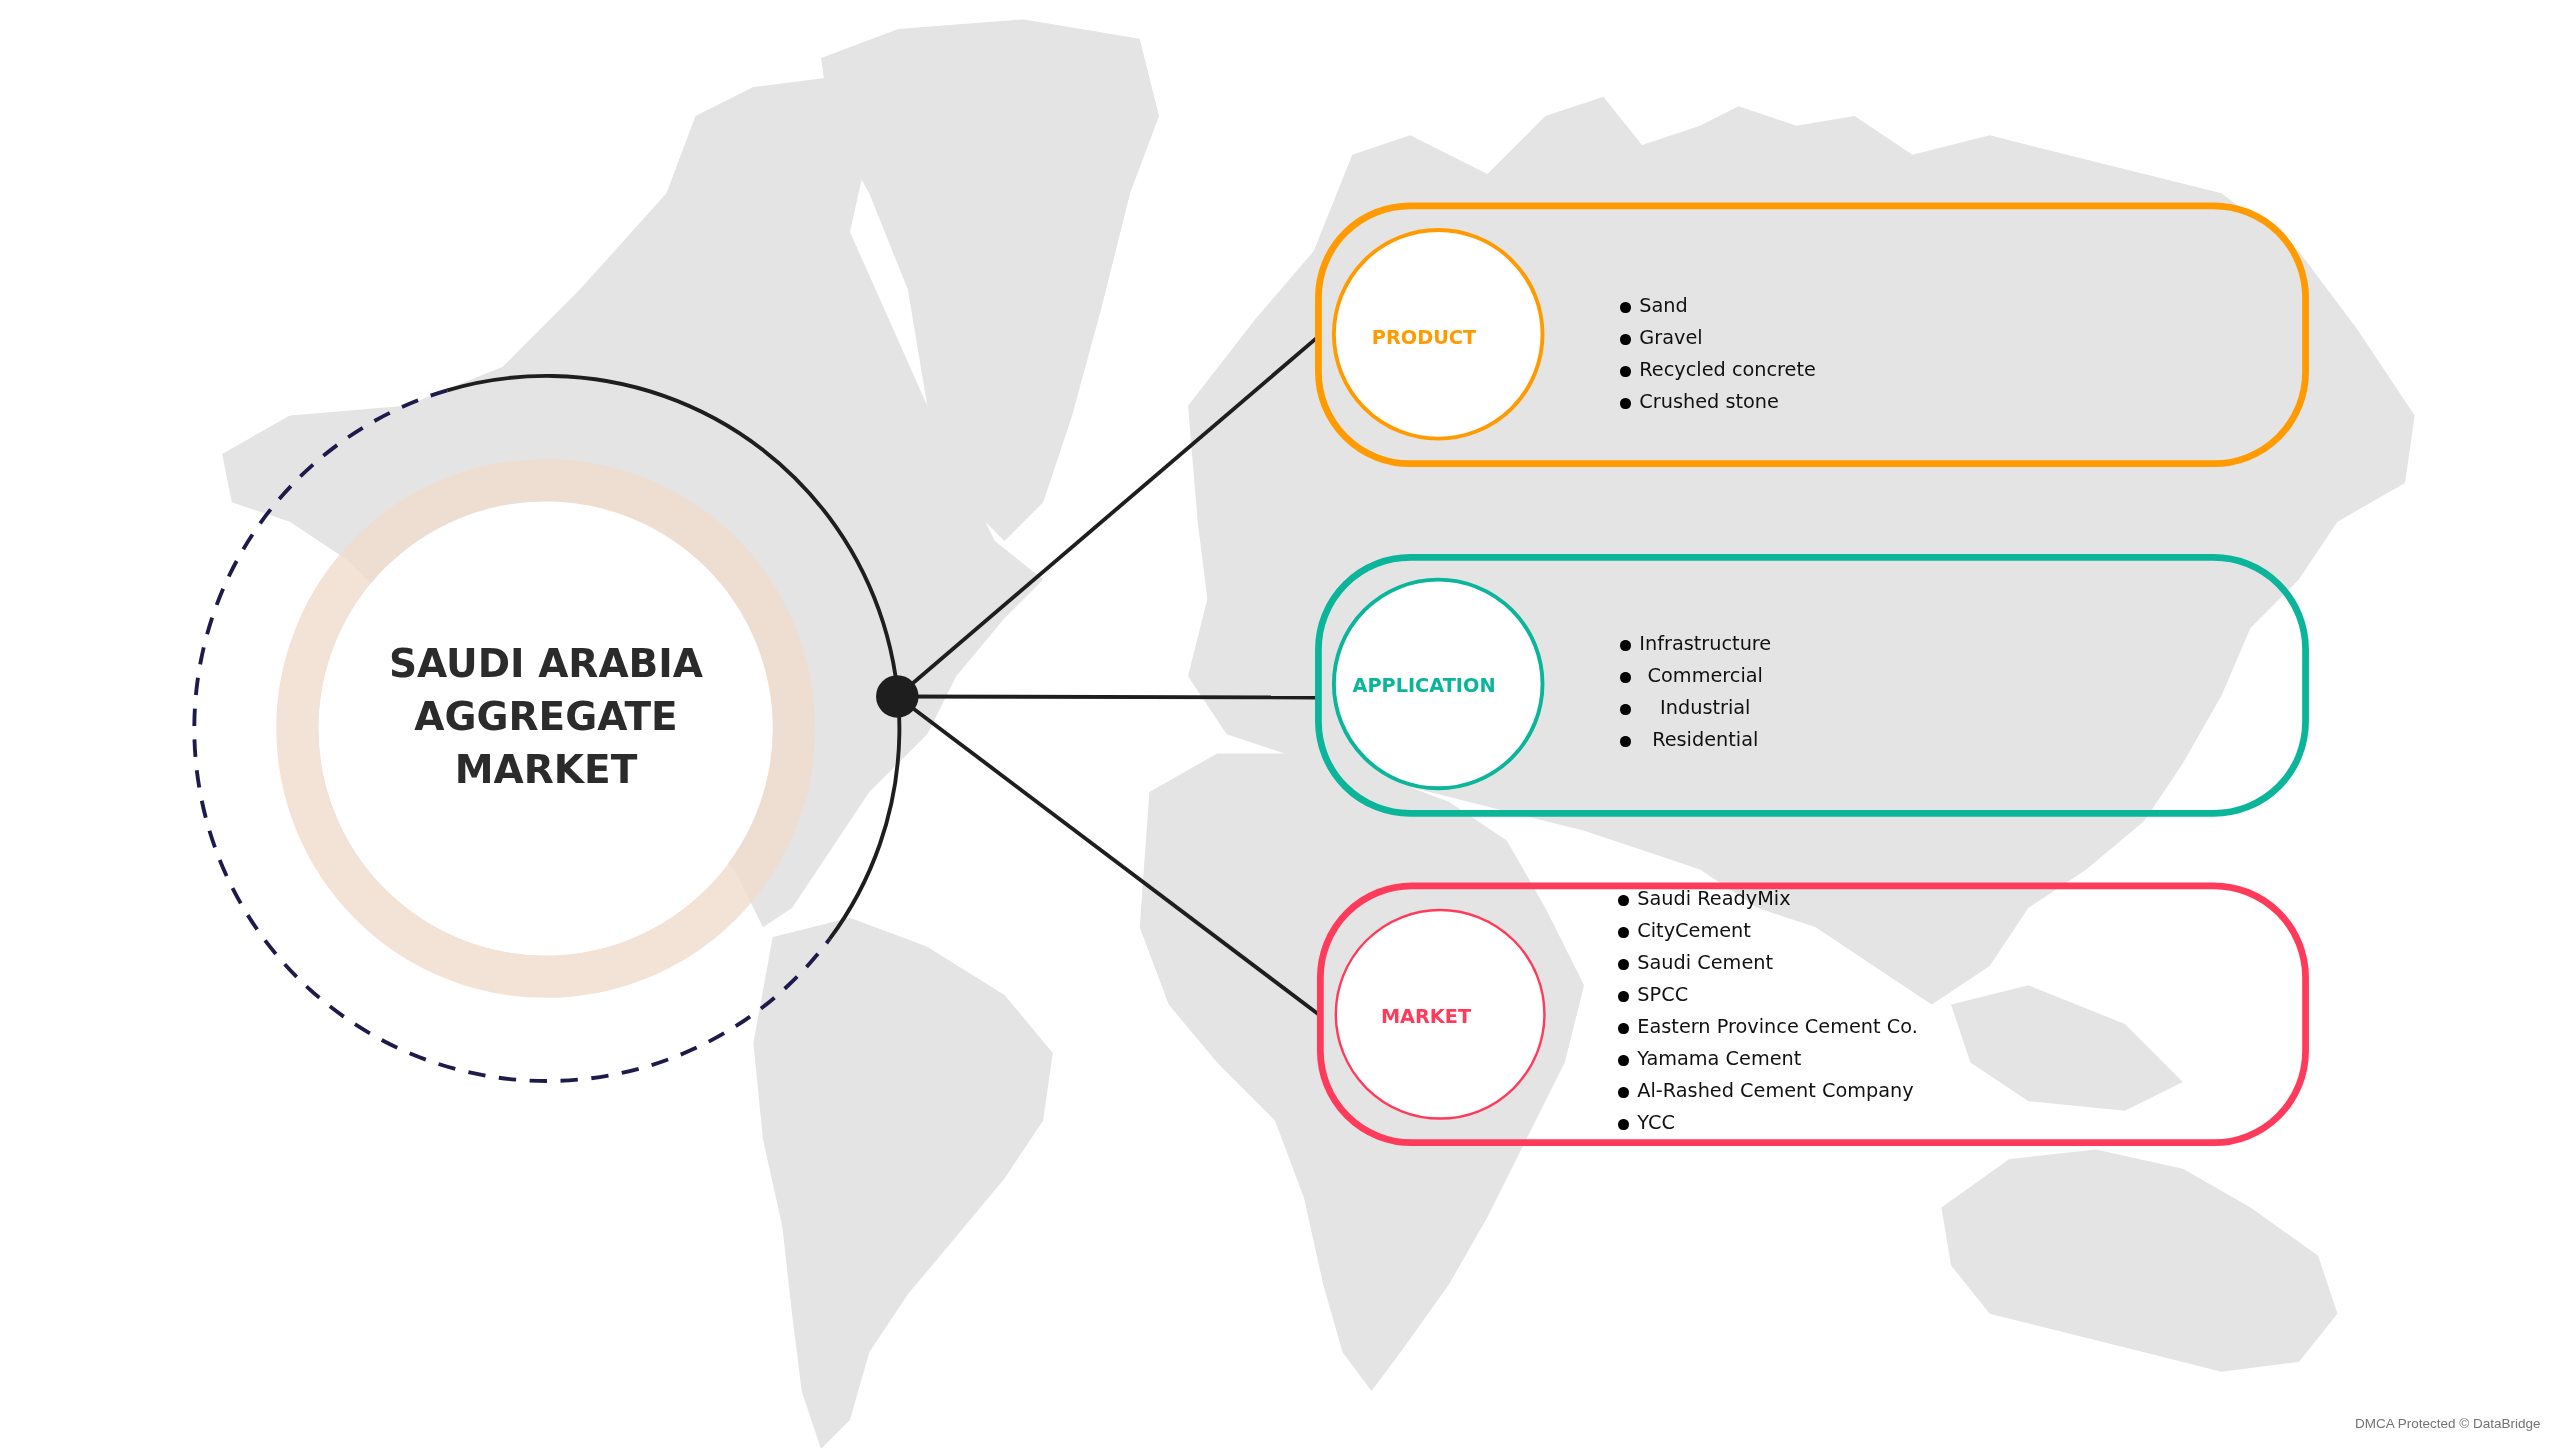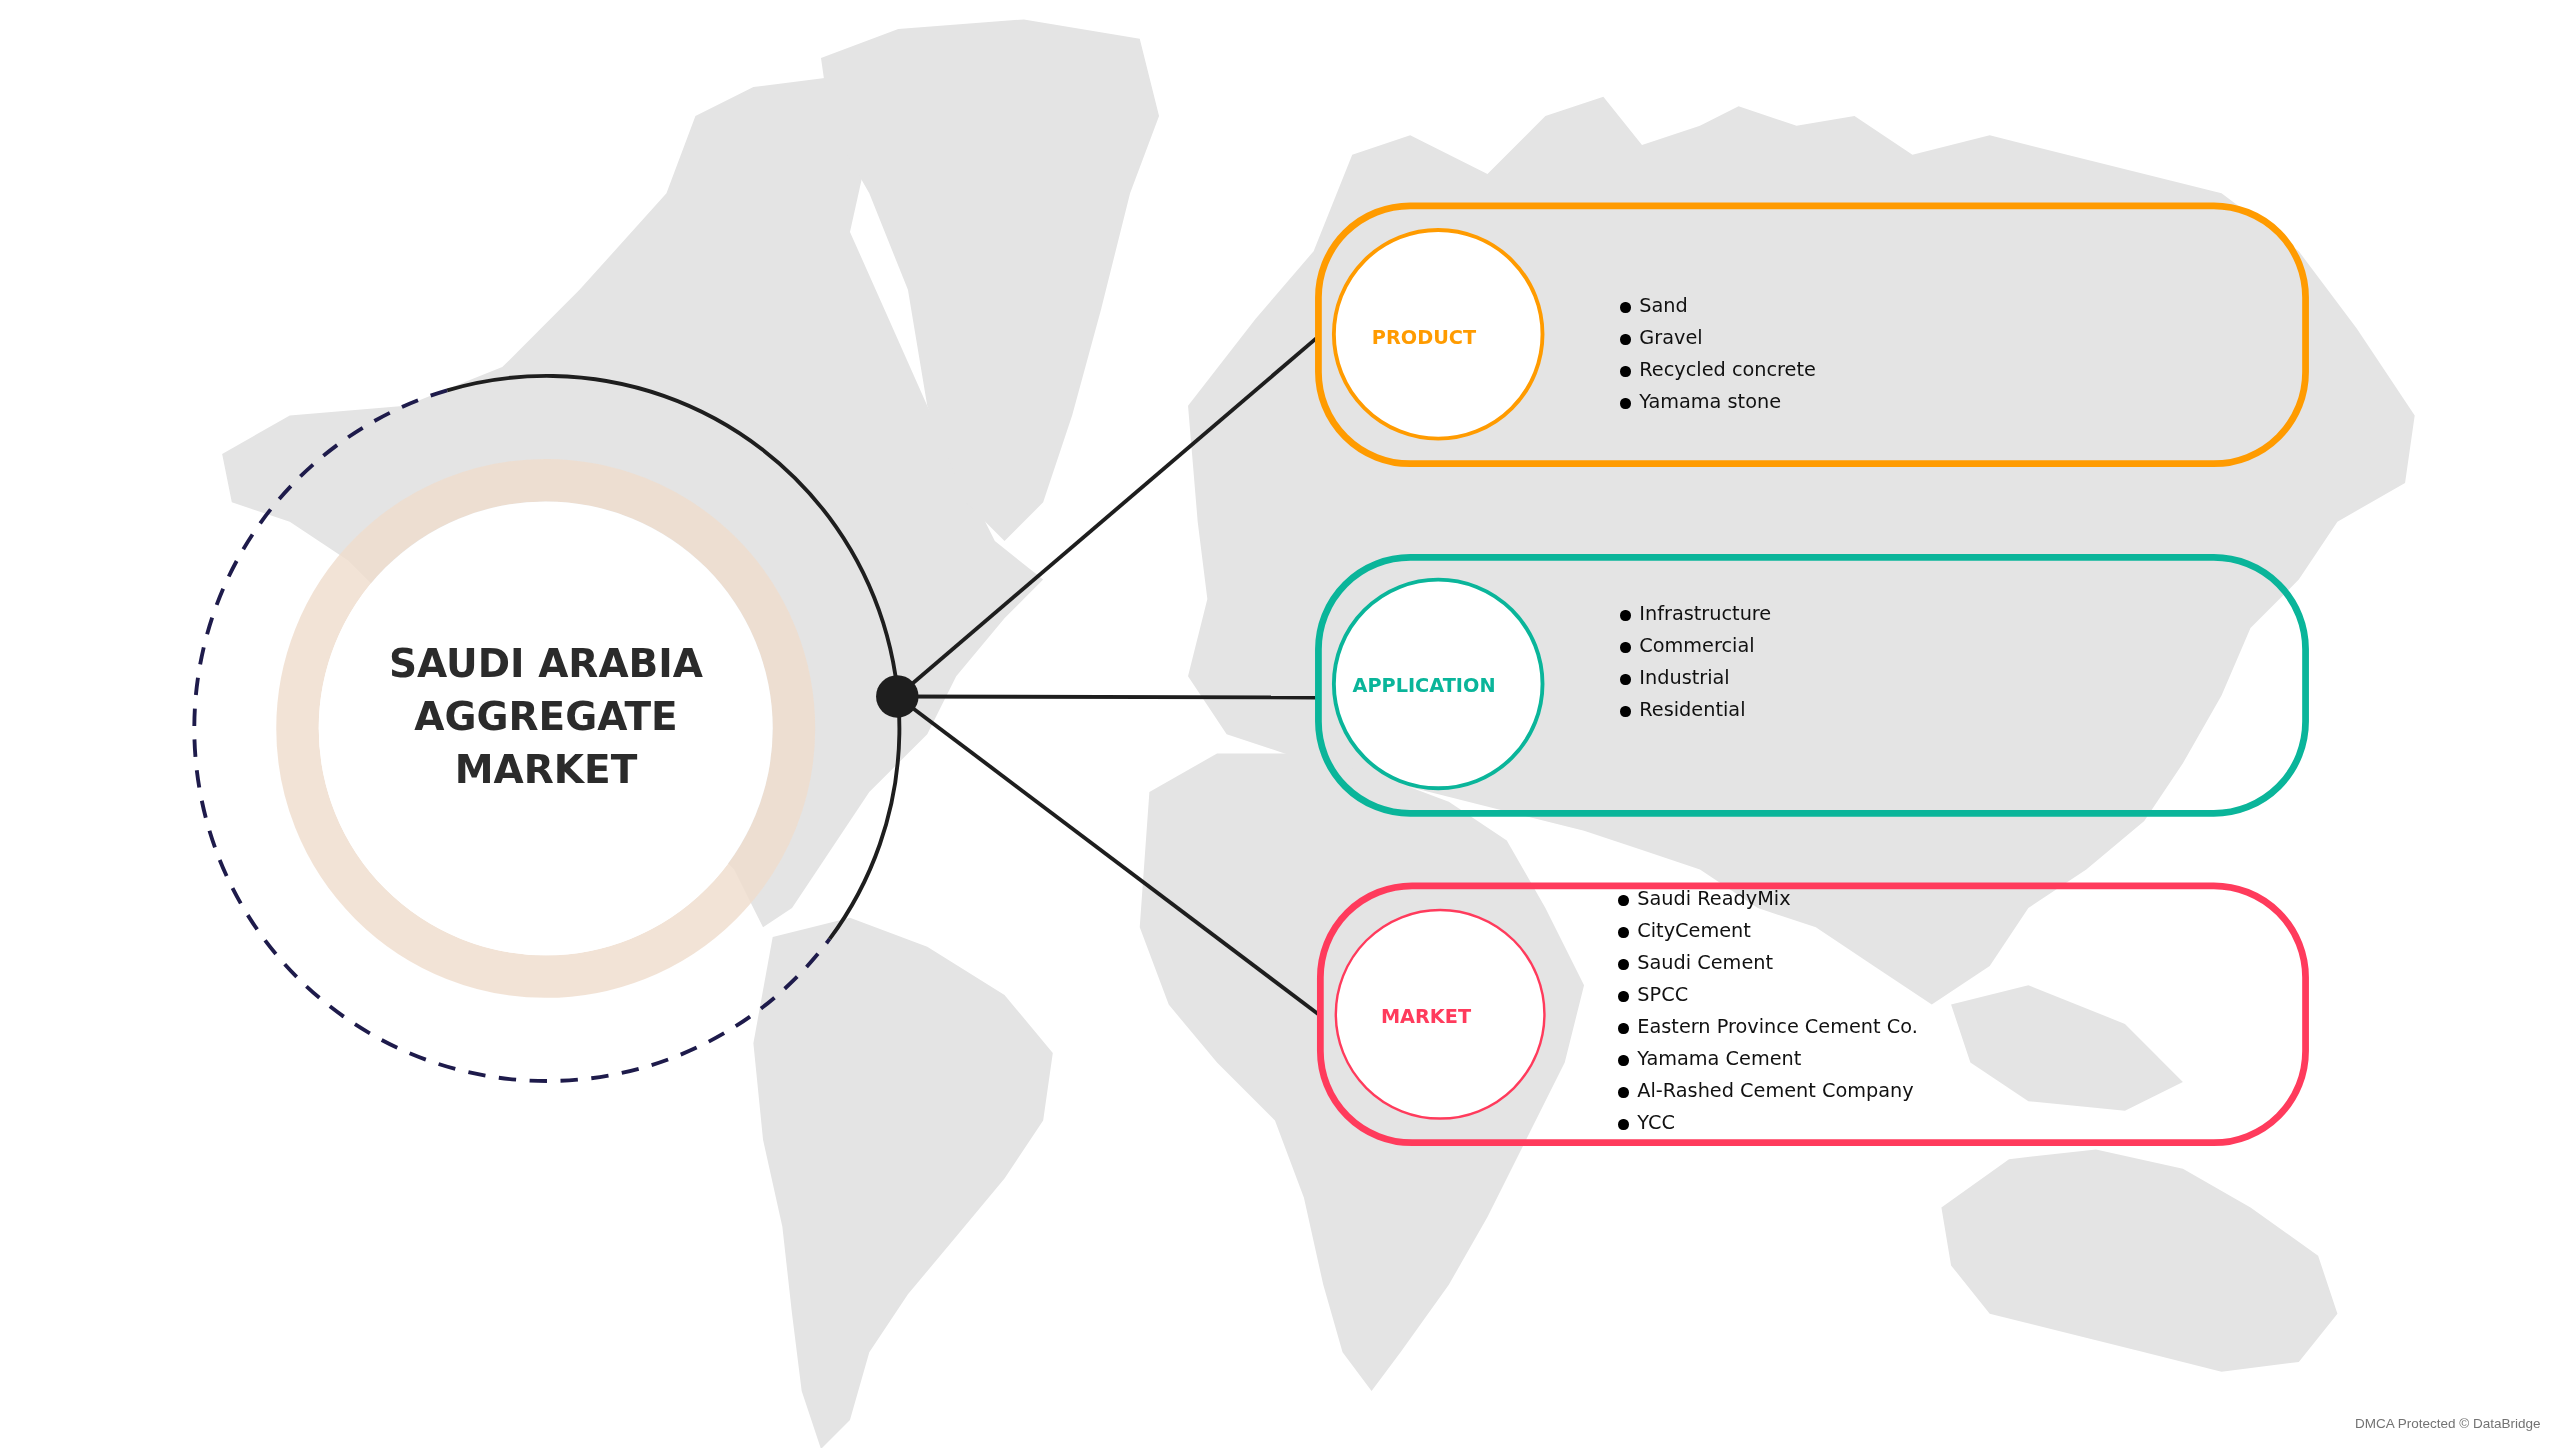--- a/index.html
+++ b/index.html
@@ -71,24 +71,24 @@
   </div>
 
   <div class="seg-label" style="left:1332px; top:326px; color:#FF9B00;">PRODUCT</div>
   <div class="seg-label" style="left:1332px; top:674px; color:#0AB59A;">APPLICATION</div>
   <div class="seg-label" style="left:1334px; top:1005px; color:#FF3B5C;">MARKET</div>
 
   <ul class="seg-list" style="left:1620px; top:266px;margin-top:24px;">
     <li><span class="dot"></span><span>Sand</span></li>
     <li><span class="dot"></span><span>Gravel</span></li>
     <li><span class="dot"></span><span>Recycled concrete</span></li>
-    <li><span class="dot"></span><span>Yamama stone</span></li>
+    <li><span class="dot"></span><span>Crushed stone</span></li>
   </ul>
 
-  <ul class="seg-list" style="left:1620px; top:598px;">
+  <ul class="seg-list" style="left:1620px; top:628px;text-align:center;">
     <li><span class="dot"></span><span>Infrastructure</span></li>
     <li><span class="dot"></span><span>Commercial</span></li>
     <li><span class="dot"></span><span>Industrial</span></li>
     <li><span class="dot"></span><span>Residential</span></li>
   </ul>
 
   <ul class="seg-list" style="left:1618px; top:883px;">
     <li><span class="dot"></span><span>Saudi ReadyMix</span></li>
     <li><span class="dot"></span><span>CityCement</span></li>
     <li><span class="dot"></span><span>Saudi Cement</span></li>

